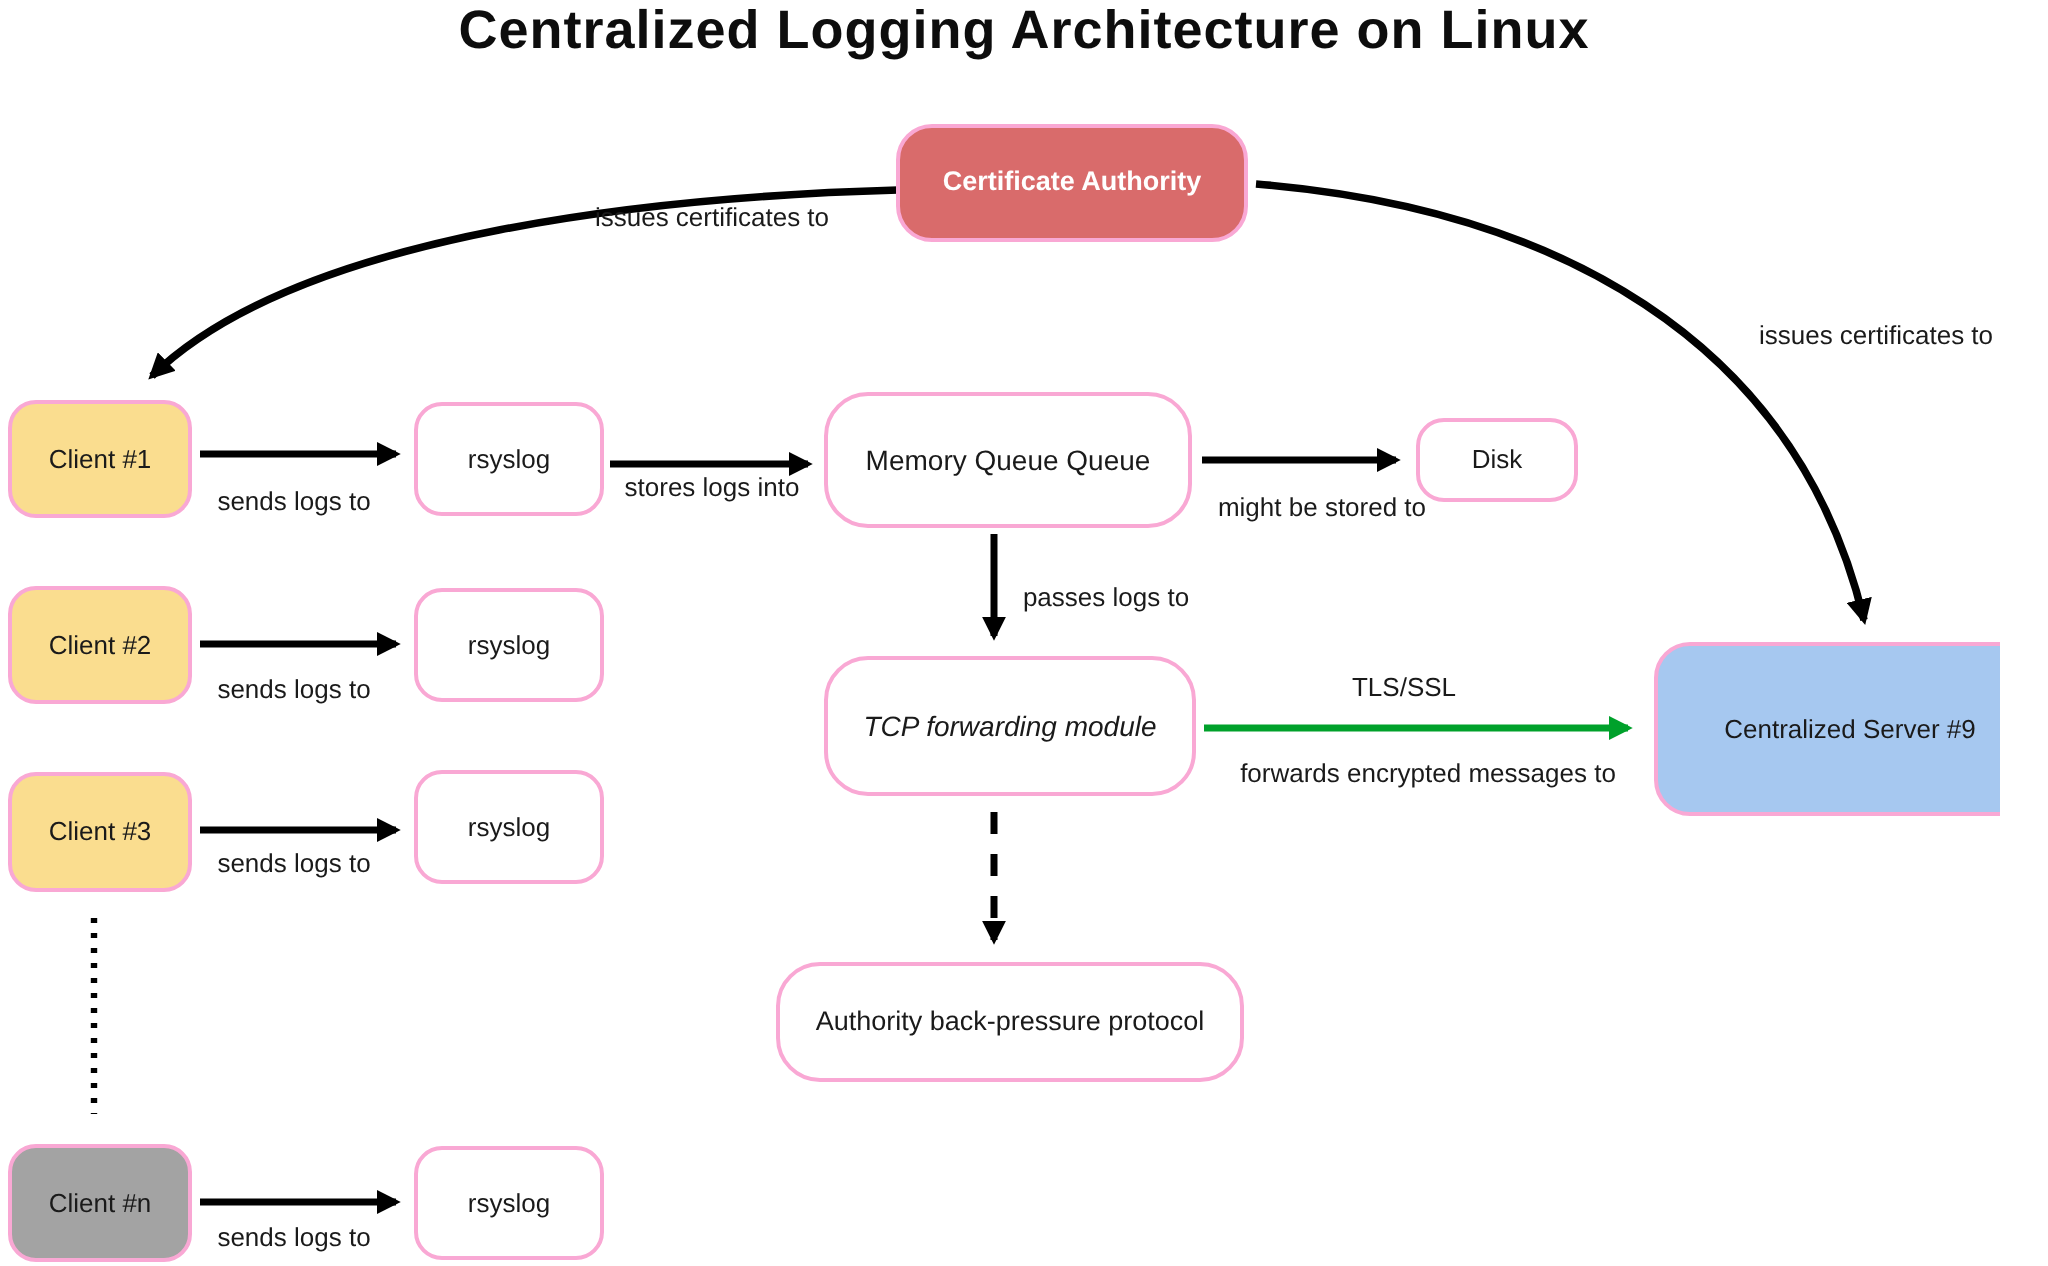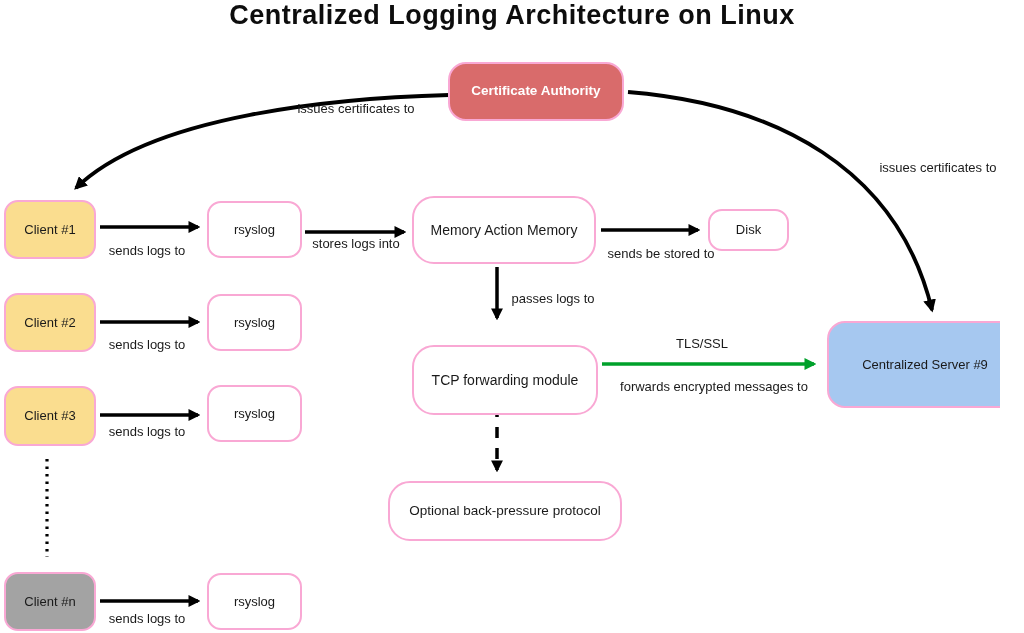--- a/index.html
+++ b/index.html
@@ -82,33 +82,33 @@
   <div class="node client r14" style="left:4px;top:200px;width:92px;height:59px;">Client #1</div>
   <div class="node client r14" style="left:4px;top:293px;width:92px;height:59px;">Client #2</div>
   <div class="node client r14" style="left:4px;top:386px;width:92px;height:60px;">Client #3</div>
   <div class="node client-n r14" style="left:4px;top:572px;width:92px;height:59px;">Client #n</div>
 
   <div class="node r14" style="left:207px;top:201px;width:95px;height:57px;">rsyslog</div>
   <div class="node r14" style="left:207px;top:294px;width:95px;height:57px;">rsyslog</div>
   <div class="node r14" style="left:207px;top:385px;width:95px;height:57px;">rsyslog</div>
   <div class="node r14" style="left:207px;top:573px;width:95px;height:57px;">rsyslog</div>
 
-  <div class="node r22" style="left:412px;top:196px;width:184px;height:68px;font-size:14px;">Memory Action Memory</div>
+  <div class="node r22" style="left:412px;top:196px;width:184px;height:68px;font-size:14px;">Memory Queue Queue</div>
   <div class="node r14" style="left:708px;top:209px;width:81px;height:42px;">Disk</div>
-  <div class="node r22" style="left:412px;top:345px;width:186px;height:70px;font-size:14px;">TCP forwarding module</div>
+  <div class="node r22" style="left:412px;top:328px;width:186px;height:70px;font-size:14px;font-style:italic;">TCP forwarding module</div>
   <div class="node server r18" style="left:827px;top:321px;width:196px;height:87px;">Centralized Server #9</div>
-  <div class="node r22" style="left:388px;top:481px;width:234px;height:60px;font-size:13.5px;">Optional back-pressure protocol</div>
+  <div class="node r22" style="left:388px;top:481px;width:234px;height:60px;font-size:13.5px;">Authority back-pressure protocol</div>
 
   <div class="edge-label" style="left:356px;top:101px;">issues certificates to</div>
   <div class="edge-label" style="left:938px;top:160px;">issues certificates to</div>
 
   <div class="edge-label" style="left:147px;top:243px;">sends logs to</div>
   <div class="edge-label" style="left:147px;top:337px;">sends logs to</div>
   <div class="edge-label" style="left:147px;top:424px;">sends logs to</div>
   <div class="edge-label" style="left:147px;top:611px;">sends logs to</div>
 
   <div class="edge-label" style="left:356px;top:236px;">stores logs into</div>
-  <div class="edge-label" style="left:661px;top:246px;">sends be stored to</div>
+  <div class="edge-label" style="left:661px;top:246px;">might be stored to</div>
   <div class="edge-label" style="left:553px;top:291px;">passes logs to</div>
   <div class="edge-label" style="left:702px;top:336px;">TLS/SSL</div>
   <div class="edge-label" style="left:714px;top:379px;">forwards encrypted messages to</div>
 
 </div>
 
 </body></html>

